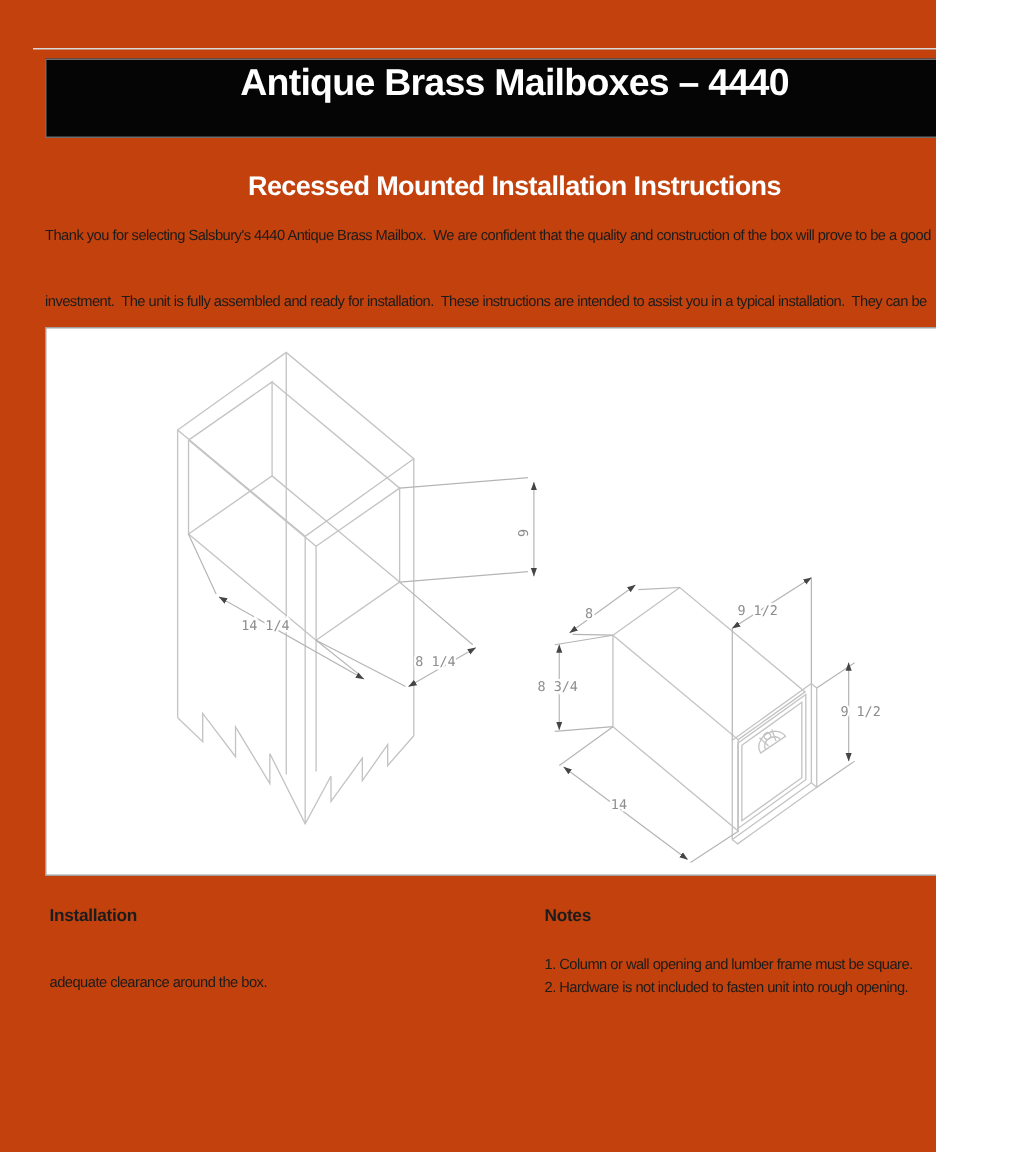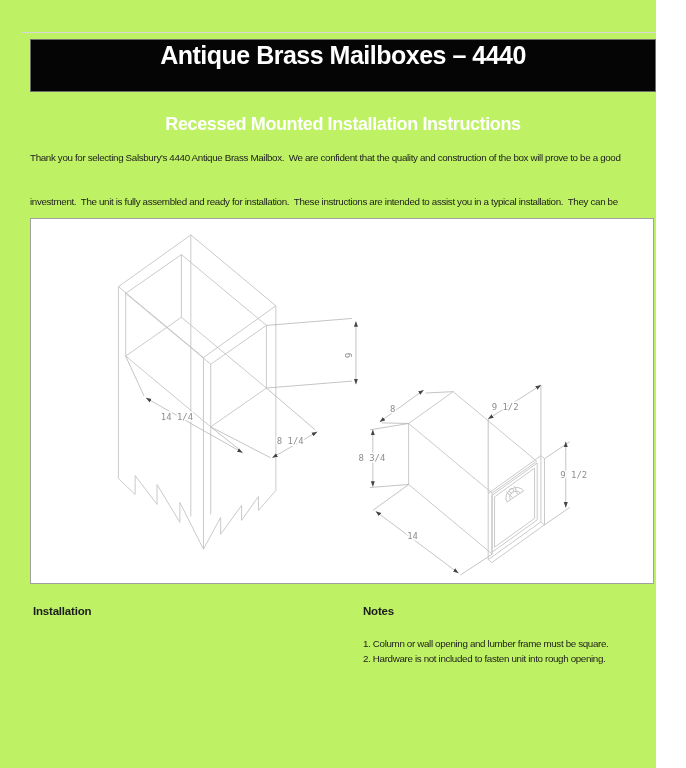--- a/index.html
+++ b/index.html
@@ -1,17 +1,17 @@
 <!DOCTYPE html>
 <html><head>
 <meta charset="utf-8">
 <style>
   html,body{margin:0;padding:0;background:#ffffff;}
-  .page{position:relative;width:624px;height:768px;background:#bef264;overflow:hidden;
-        font-family:"Liberation Sans",sans-serif;color:#1c1c1c;padding-left:32px;}
+  .page{position:relative;width:624px;height:768px;background:#c2410c;overflow:hidden;
+        font-family:"Liberation Sans",sans-serif;color:#1c1c1c;}
   .top-hairline{position:absolute;left:22px;top:32px;width:642px;height:1px;background:#d8d8d8;}
   .titlebar{position:absolute;left:30px;top:39px;width:626px;height:53px;background:#050505;
             border:1px solid #6e6e6e;box-sizing:border-box;text-align:center;color:#ffffff;}
   .titlebar .t1{font-size:25px;font-weight:bold;line-height:29px;margin-top:1px;letter-spacing:-0.5px;}
   .titlebar .t2{font-size:18px;font-weight:bold;line-height:20px;letter-spacing:-0.4px;margin-top:44px;}
   .bodytext{font-size:9.8px;letter-spacing:-0.35px;line-height:14.8px;white-space:pre;}
   .intro{position:absolute;left:30px;top:121px;}
   .dim-heading{position:absolute;left:30px;top:200px;font-size:11px;font-weight:bold;letter-spacing:-0.2px;margin-top:48px;}
   .diagram-frame{position:absolute;left:30px;top:218px;width:624px;height:366px;
                  border:1px solid #a0a0a0;box-sizing:border-box;background:#ffffff;}
@@ -119,20 +119,21 @@
         <path class="dimline" d="M379,267 L343,293 M463,337 L431,358"></path>
         <line class="dimline" x1="346" y1="294" x2="429" y2="356" marker-start="url(#arr)" marker-end="url(#arr)"></line>
         <text class="dimtext" x="383" y="322">14</text>
       </g>
     </svg>
   </div>
 
   <div class="colblock col-install">
     <div class="colhead">Installation</div>
     <div class="item bodytext">
+      <div>adequate clearance around the box.</div>
     </div>
 
   </div>
 
   <div class="colblock col-notes">
     <div class="colhead">Notes</div>
     <div class="noteline bodytext">1. Column or wall opening and lumber frame must be square.</div>
     <div class="noteline2 bodytext">2. Hardware is not included to fasten unit into rough opening.</div>
   </div>
 

